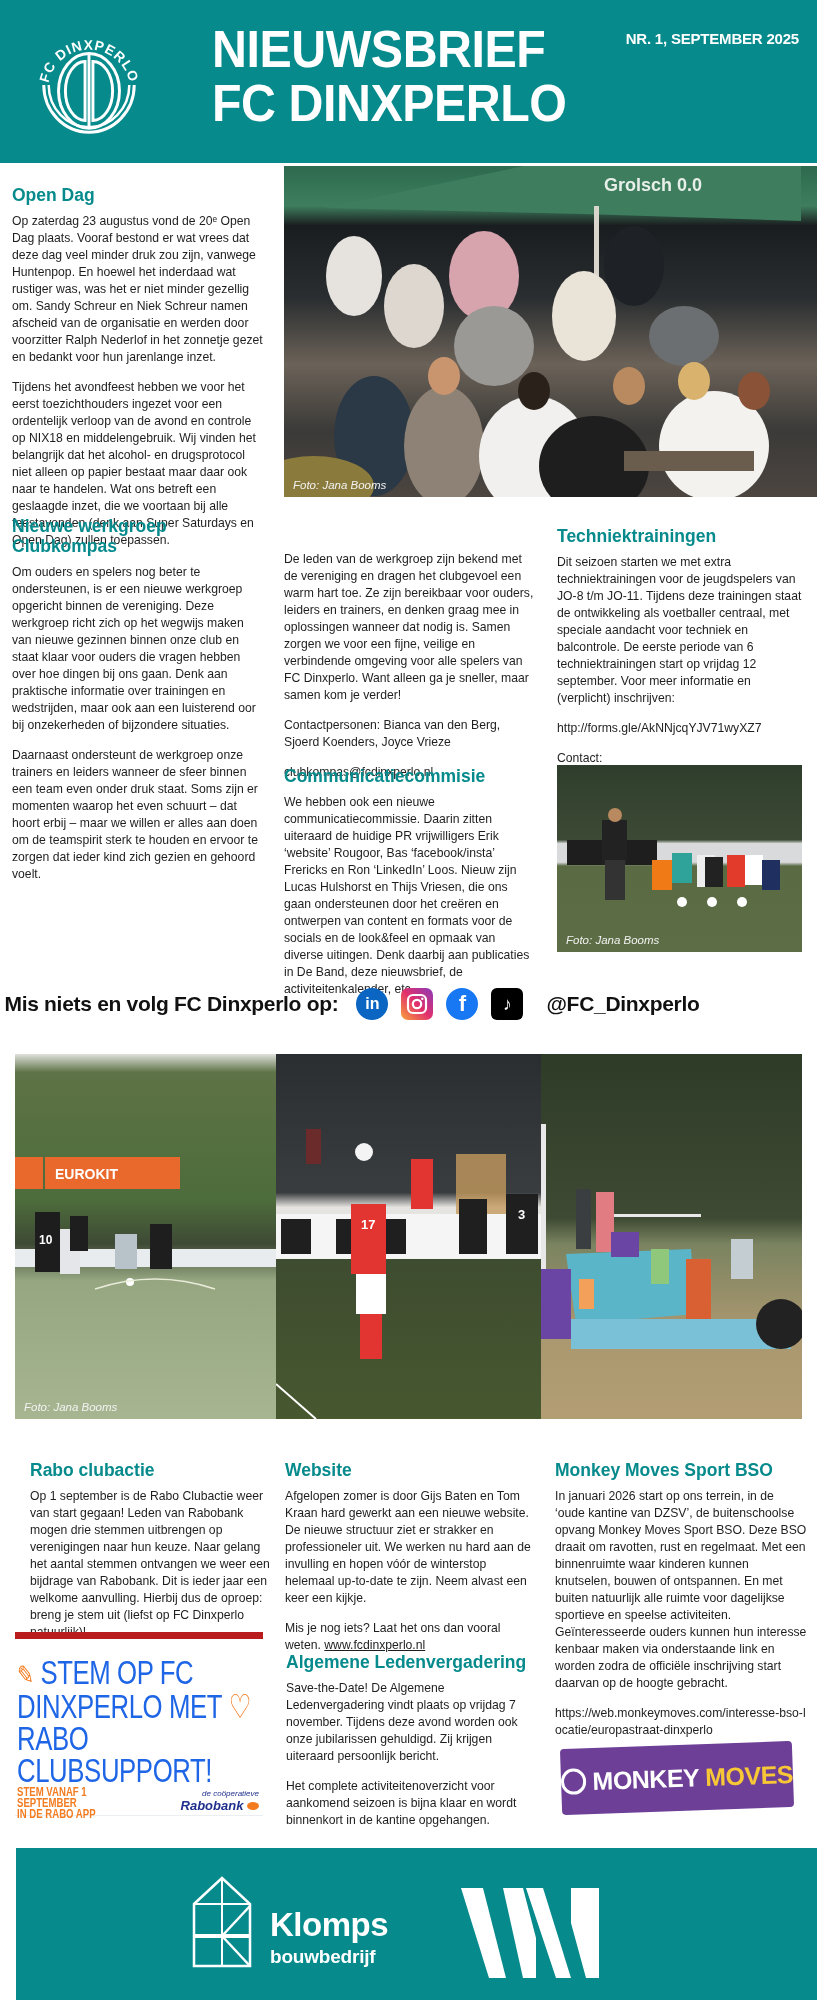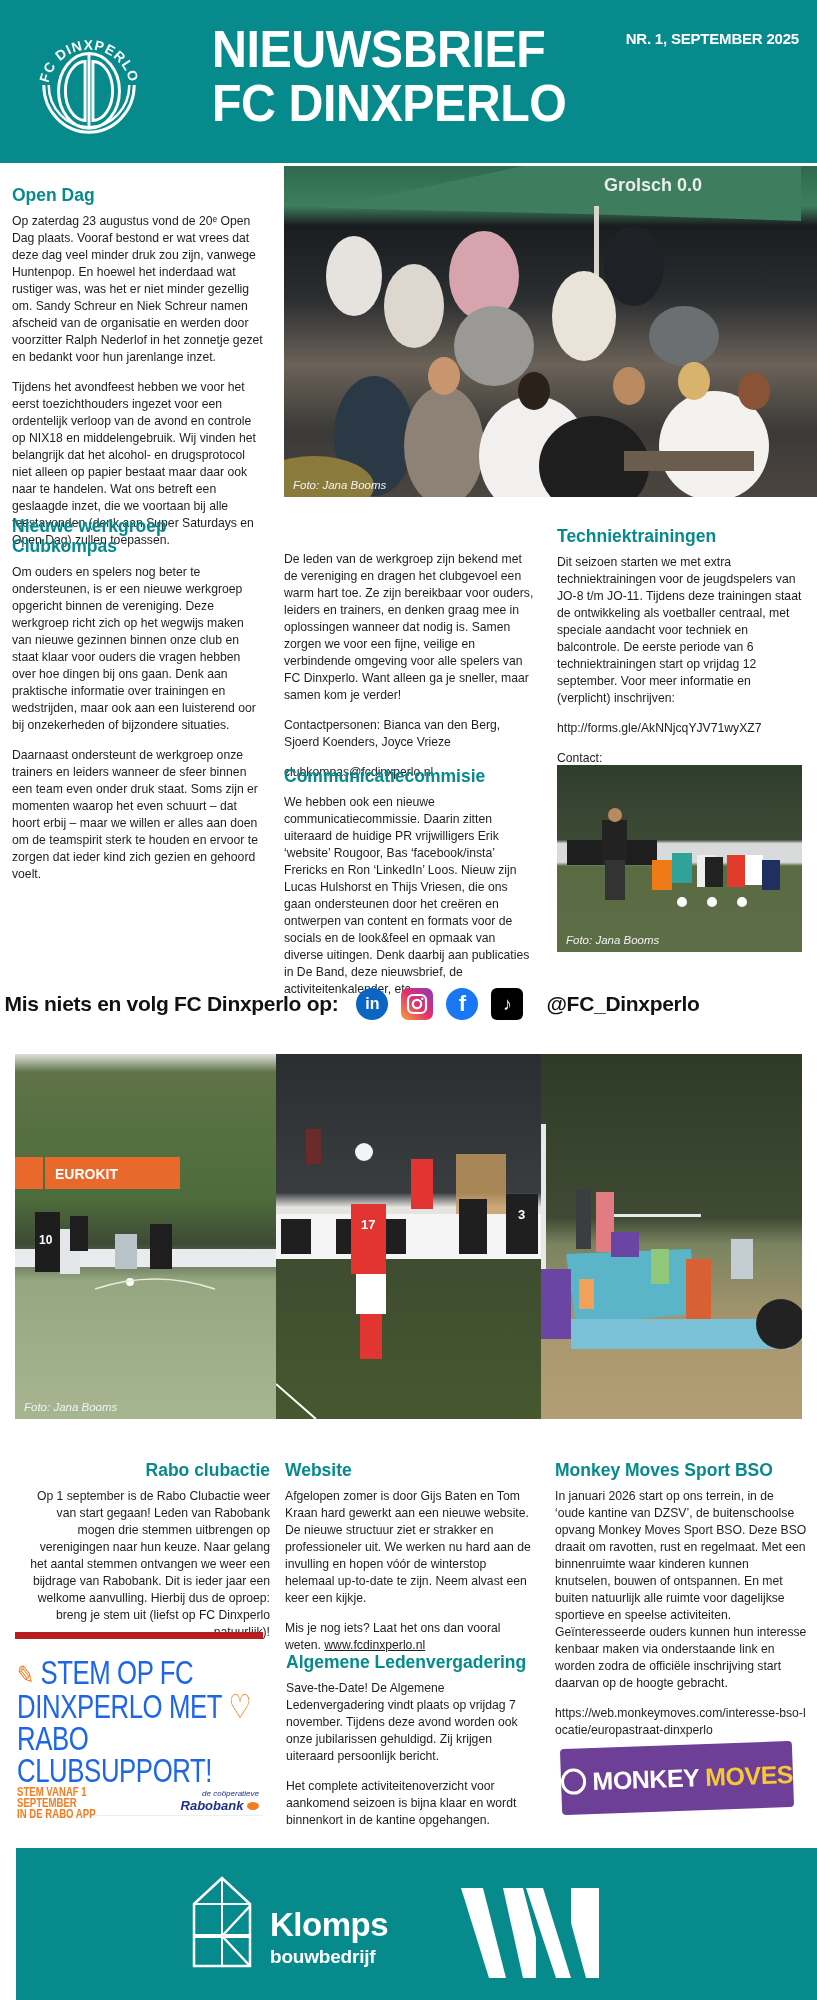--- a/index.html
+++ b/index.html
@@ -211,21 +211,21 @@
     <rect x="30" y="265" width="220" height="30" fill="#7ac1d8"></rect>
     <circle cx="240" cy="270" r="25" fill="#222"></circle>
     <rect x="0" y="215" width="30" height="70" fill="#6a45a3"></rect>
     <rect x="70" y="178" width="28" height="25" fill="#6a45a3"></rect>
     <rect x="110" y="195" width="18" height="35" fill="#8fc87b"></rect>
     <rect x="190" y="185" width="22" height="40" fill="#c4ced2"></rect>
     <rect x="38" y="225" width="15" height="30" fill="#f2a05a"></rect>
   </svg>
 </div>
 
-<div class="sec" style="left:20px; top:1460px; width:250px;text-align:right;">
+<div class="sec" style="left:30px; top:1460px; width:250px;">
   <h2>Rabo clubactie</h2>
   <p>Op 1 september is de Rabo Clubactie weer van start gegaan! Leden van Rabobank mogen drie stemmen uitbrengen op verenigingen naar hun keuze. Naar gelang het aantal stemmen ontvangen we weer een bijdrage van Rabobank. Dit is ieder jaar een welkome aanvulling. Hierbij dus de oproep: breng je stem uit (liefst op FC Dinxperlo natuurlijk)!</p>
 </div>
 <div class="rabo">
   <div class="big">
     <div><span style="color:#f47c20;font-size:26px;">✎</span> <span>STEM OP FC</span></div>
     <div><span>DINXPERLO MET</span> <span style="color:#f47c20;">♡</span></div>
     <div>RABO CLUBSUPPORT!</div>
   </div>
   <div class="small">

